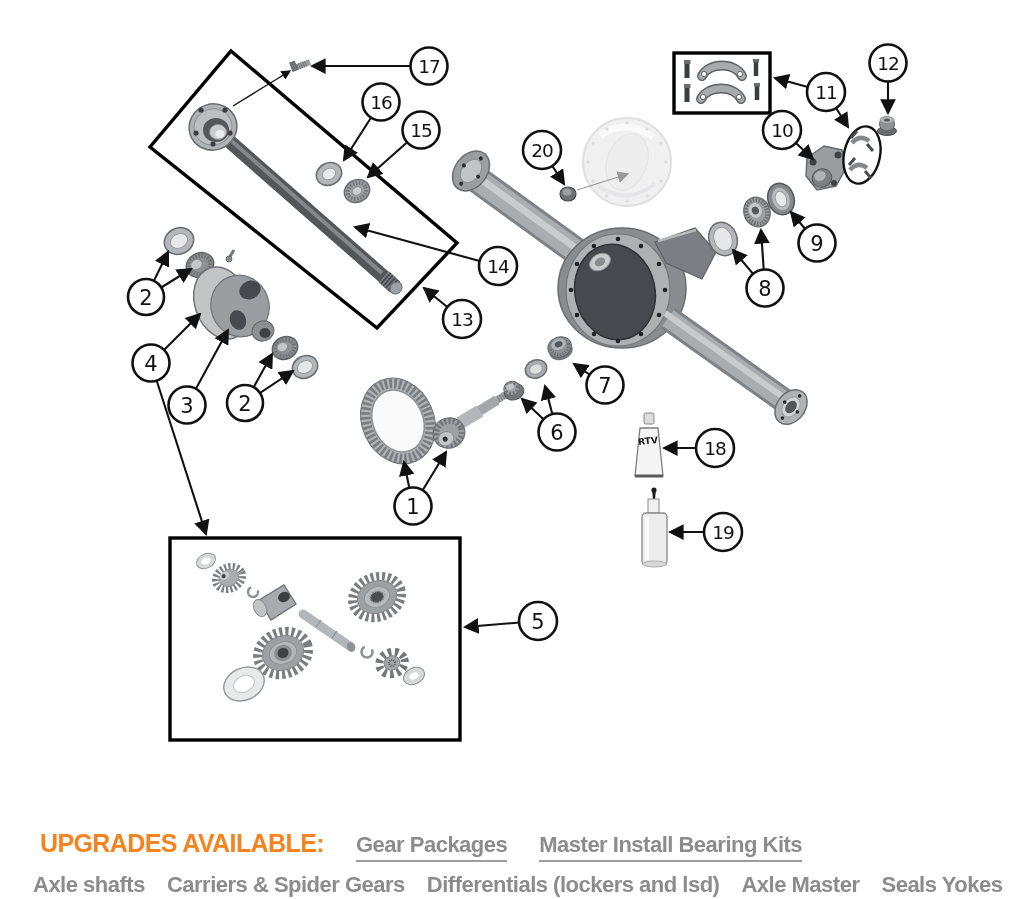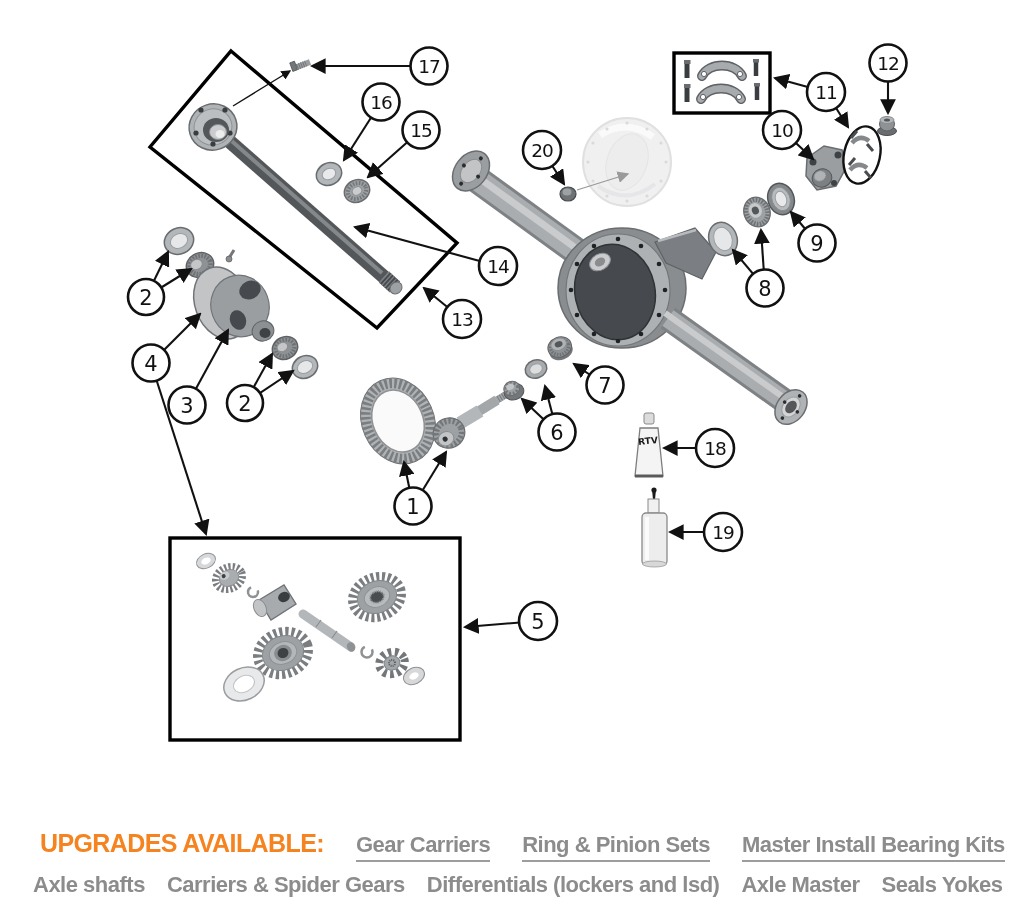--- a/index.html
+++ b/index.html
@@ -471,22 +471,21 @@
   <g class="callout">
     <circle cx="765" cy="288" r="18.5"></circle>
         <text x="765" y="295.5">8</text>
   </g>
 </svg>
 </div>
 
 <div class="footer">
   <div class="frow">
     <span class="fheading">UPGRADES AVAILABLE:</span>
-    <a class="flink" href="#">Gear Carriers</a>
-    <a class="flink" href="#">Ring &amp; Pinion Sets</a>
+    <a class="flink" href="#">Gear Packages</a>
     <a class="flink" href="#">Master Install Bearing Kits</a>
   </div>
   <div class="frow r2">
     <a class="flink" href="#">Axle shafts</a>
     <a class="flink" href="#">Carriers &amp; Spider Gears</a>
     <a class="flink" href="#">Differentials (lockers and lsd)</a>
     <a class="flink" href="#">Axle Master</a>
     <a class="flink" href="#">Seals Yokes</a>
   </div>
 </div>

